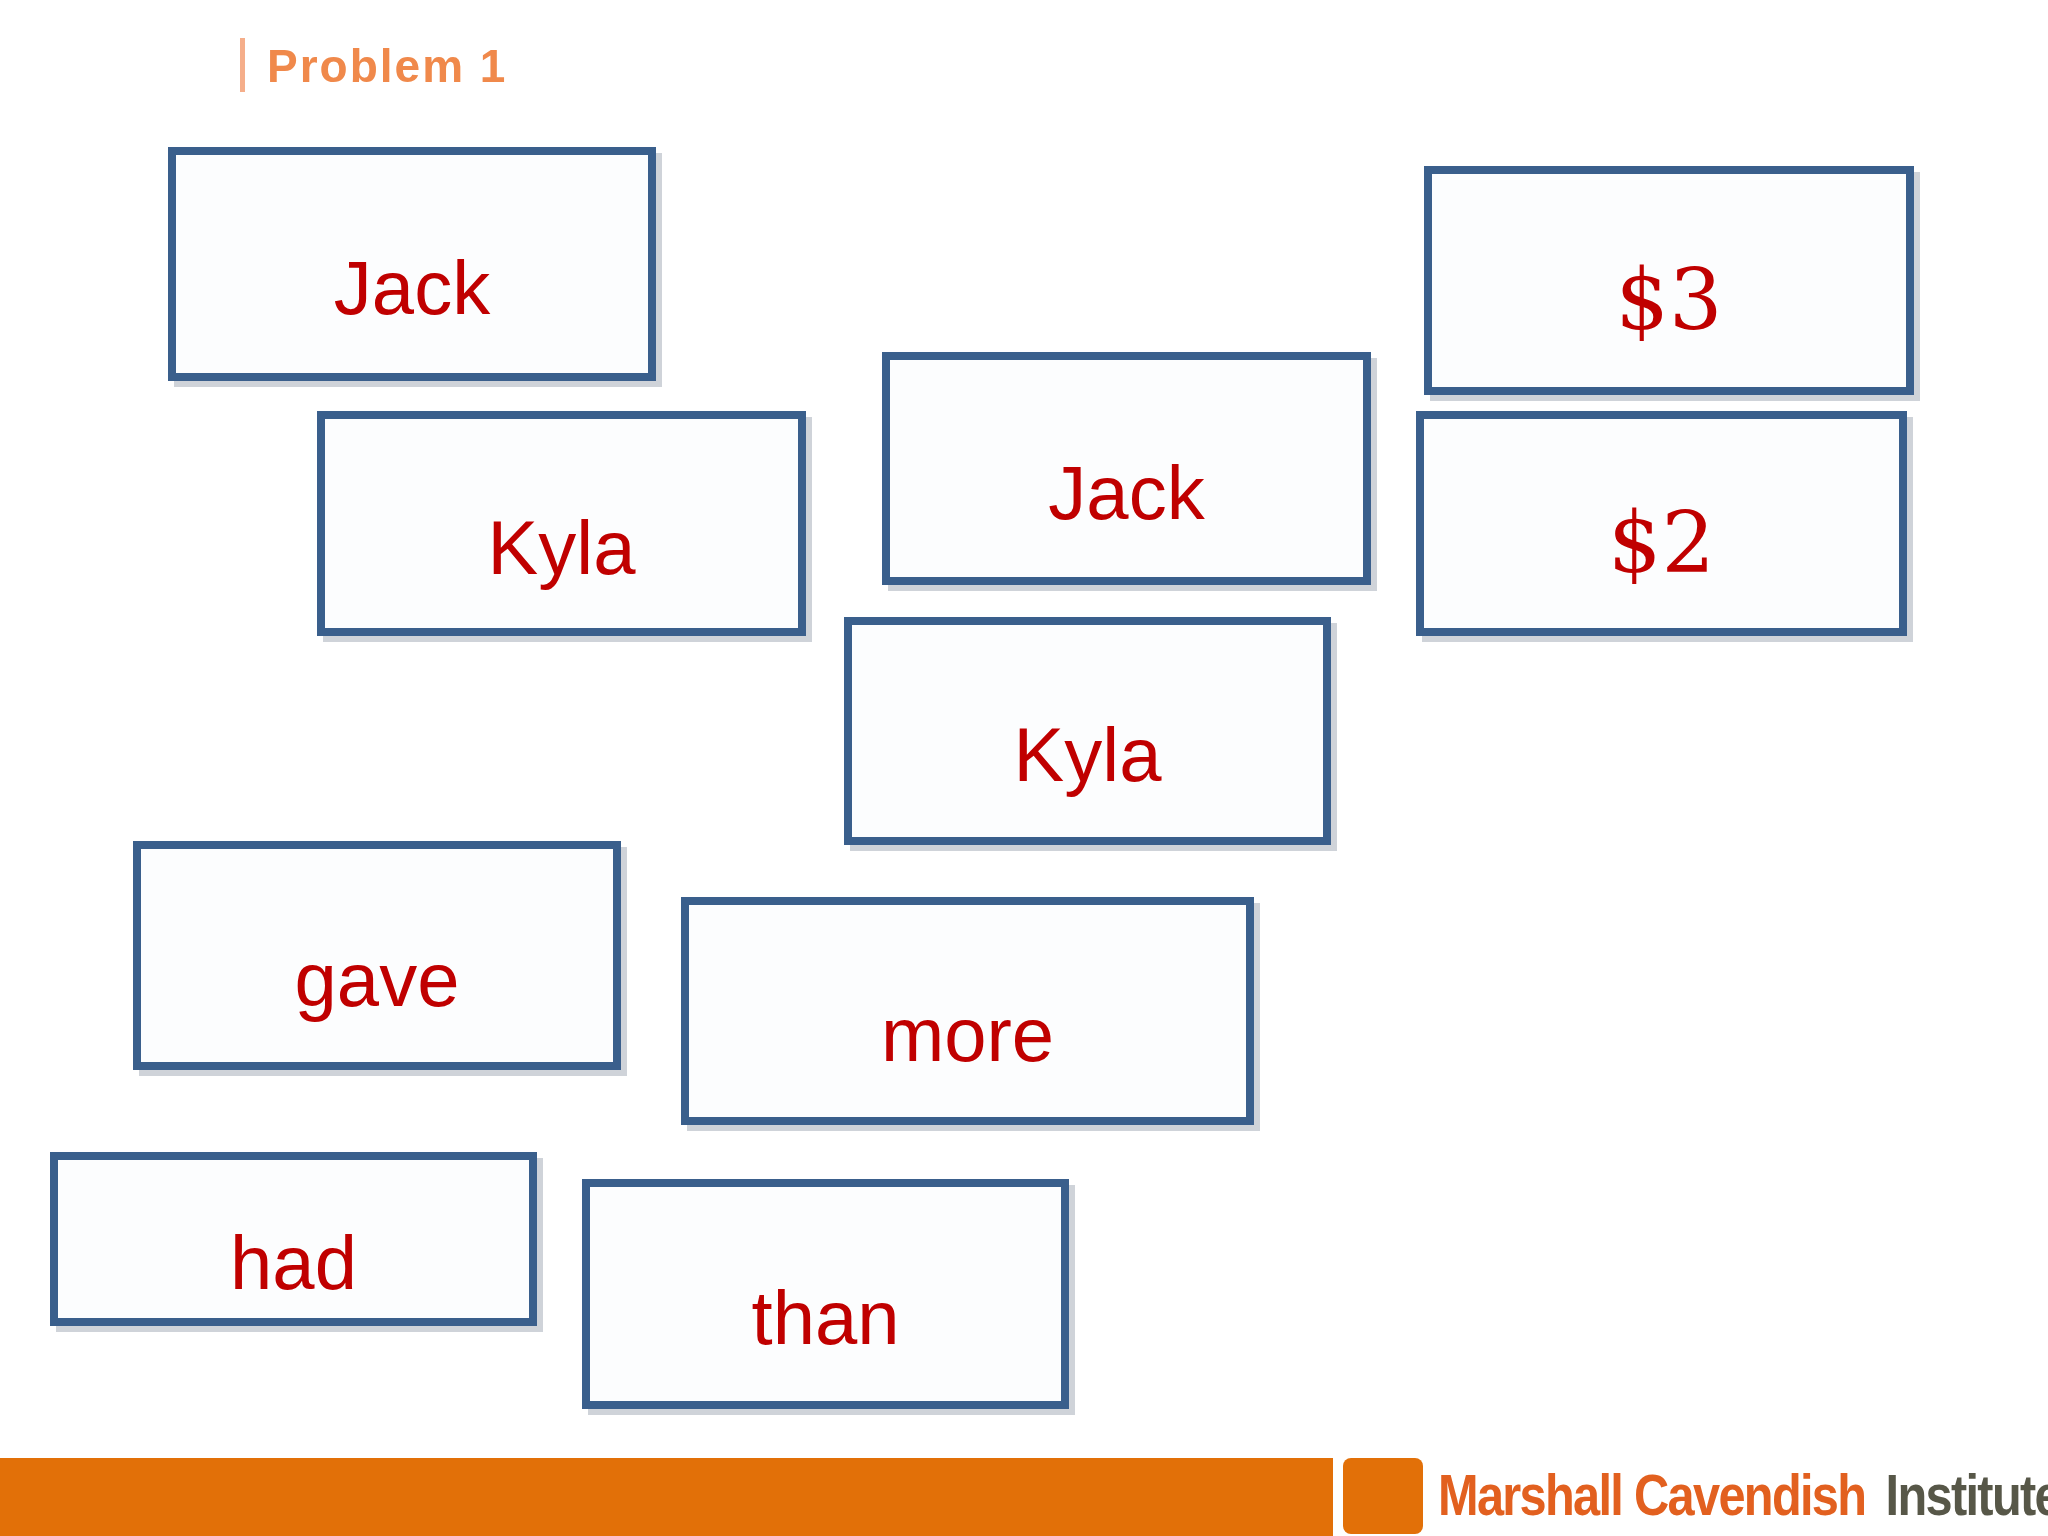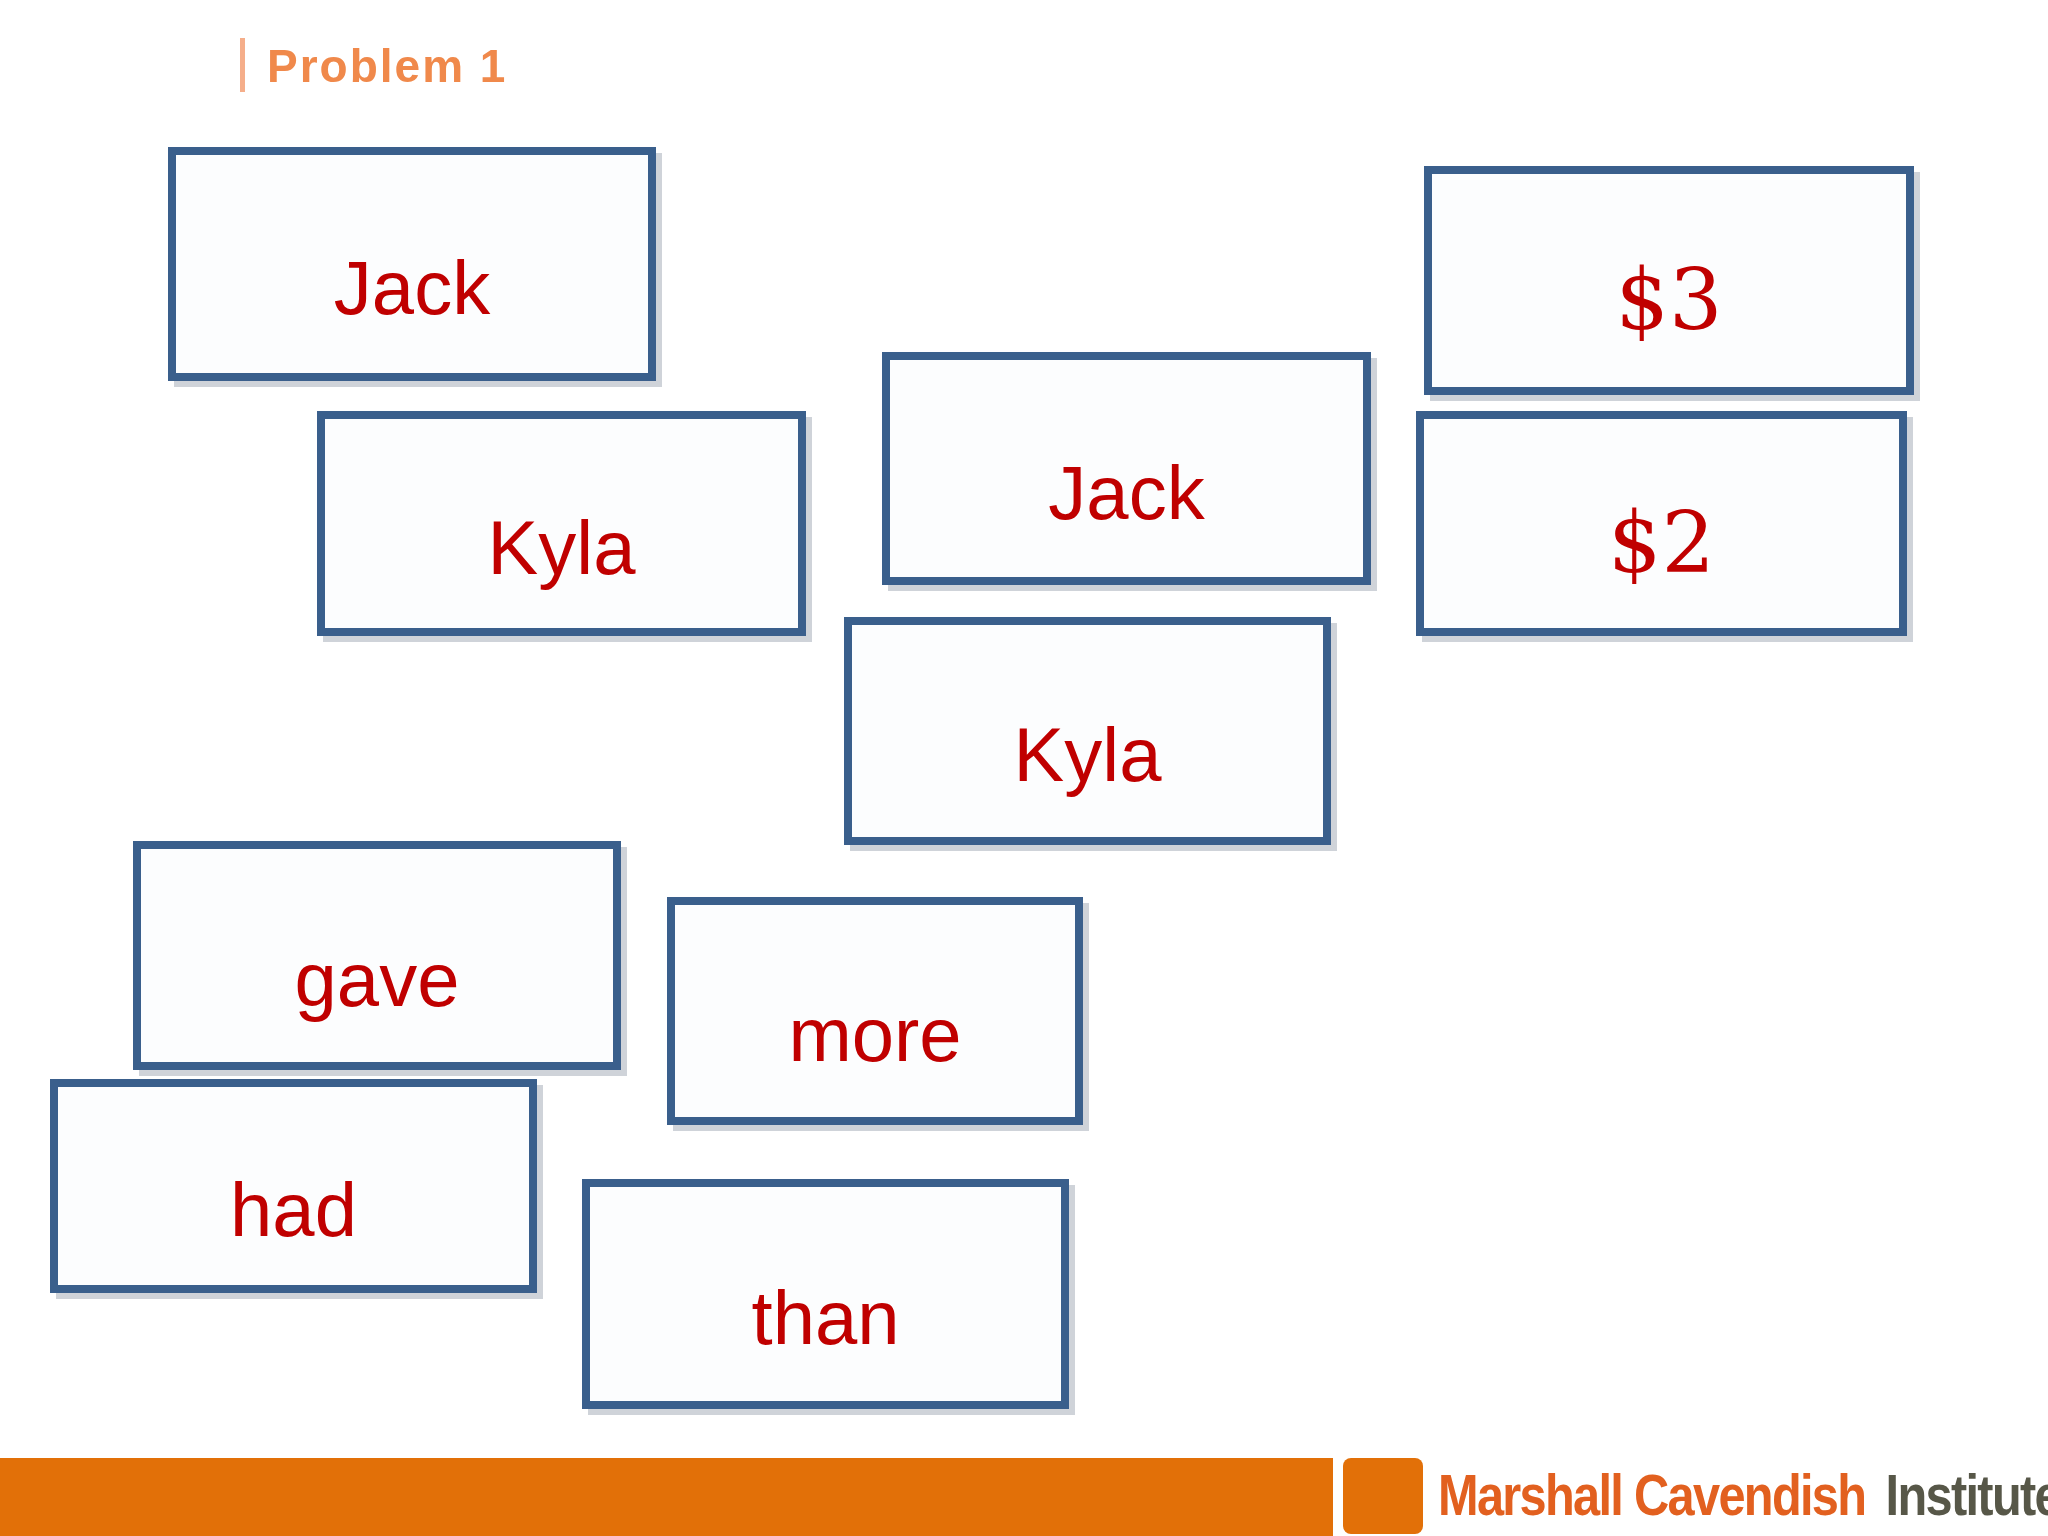--- a/index.html
+++ b/index.html
@@ -131,25 +131,25 @@
   </div>
 
   <div class="card" style="left:844px; top:617px; width:487px; height:228px;">
     <span class="card-label">Kyla</span>
   </div>
 
   <div class="card" style="left:133px; top:841px; width:488px; height:229px;">
     <span class="card-label">gave</span>
   </div>
 
-  <div class="card" style="left:667px; top:897px; width:416px; height:228px;">
+  <div class="card" style="left:681px; top:897px; width:573px; height:228px;">
     <span class="card-label">more</span>
   </div>
 
-  <div class="card" style="left:50px; top:1079px; width:487px; height:214px;">
+  <div class="card" style="left:50px; top:1152px; width:487px; height:174px;">
     <span class="card-label">had</span>
   </div>
 
   <div class="card" style="left:582px; top:1179px; width:487px; height:230px;">
     <span class="card-label">than</span>
   </div>
 
   <div class="footer-bar"></div>
   <div class="footer-square"></div>
   <div class="footer-logo">

